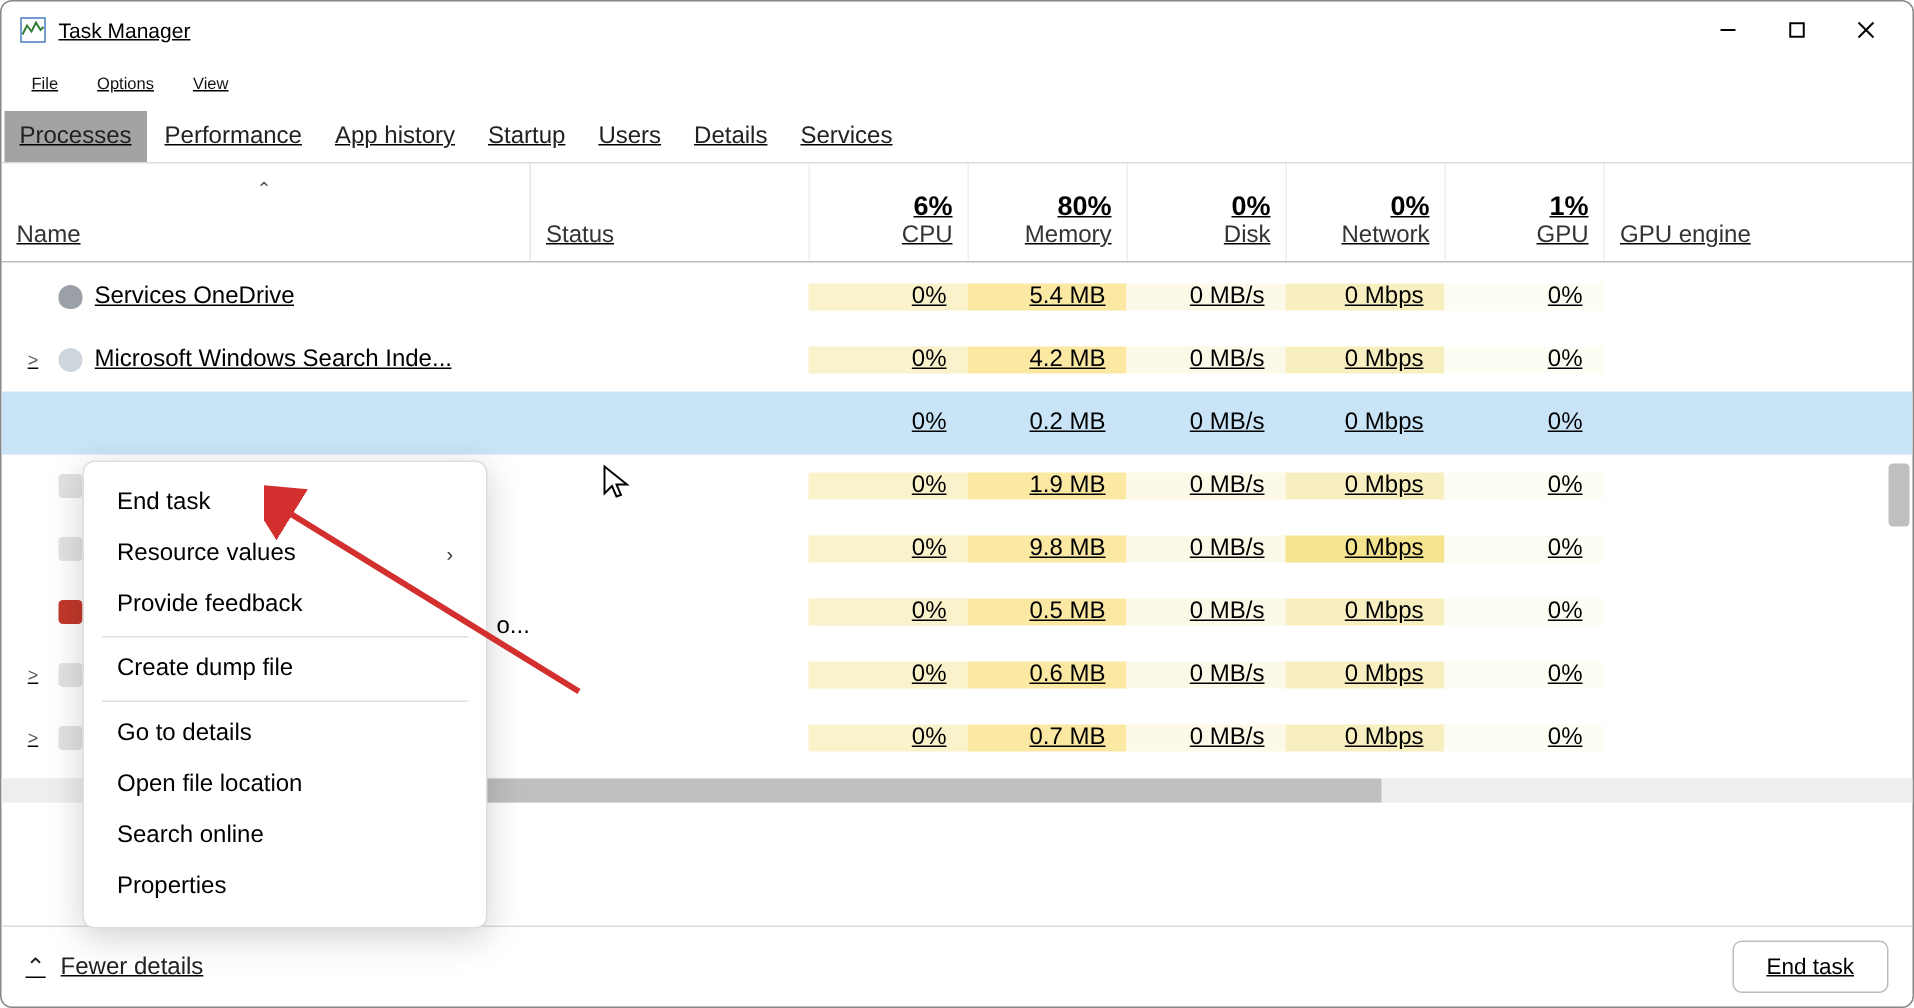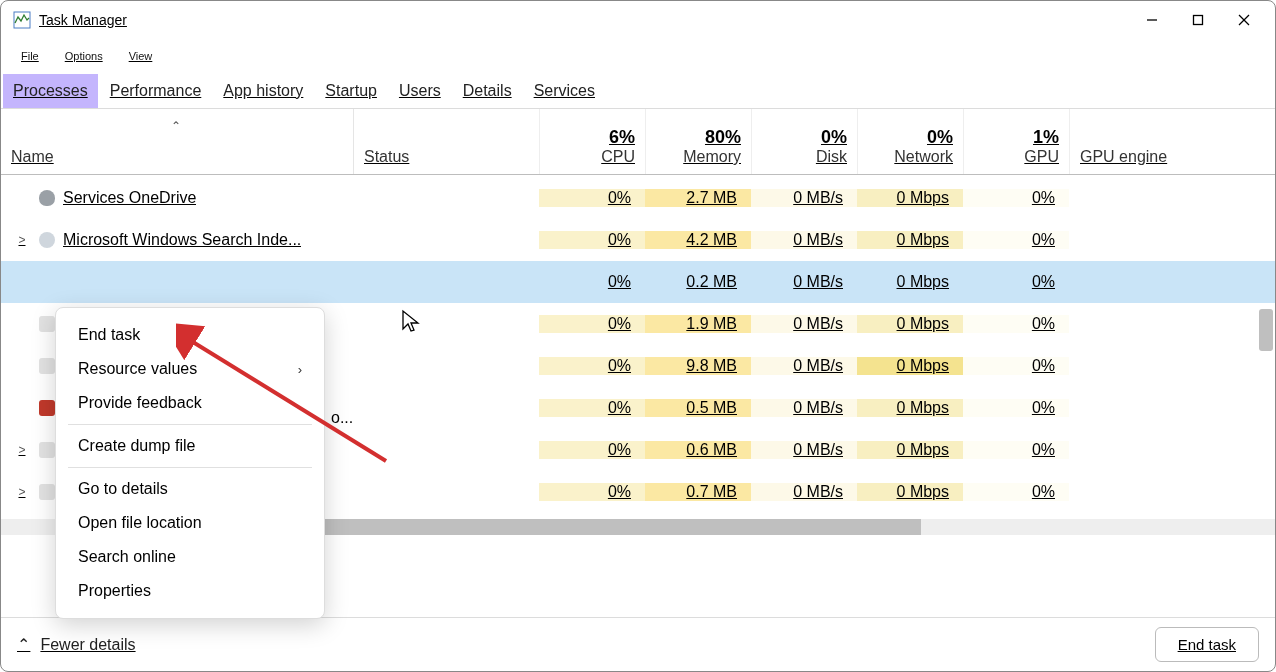--- a/index.html
+++ b/index.html
@@ -14,21 +14,21 @@
   .winbtn { width: 46px; height: 32px; display: flex; align-items: center; justify-content: center; border-radius: 4px; }
   .winbtn svg { stroke: #000; }
 
   
   .menubar { height: 34px; display: flex; align-items: center; padding: 0 8px; gap: 2px; }
   .menubar .mitem { padding: 6px 12px; font-size: 11px; color: #111; }
 
   
   .tabbar { height: 36px; display: flex; align-items: flex-end; border-bottom: 1px solid #dcdcdc; padding: 0 2px; gap: 2px; }
   .tab { padding: 8px 10px 8px 10px; font-size: 16px; color: #222; }
-  .tab.active { background: #c4b5fd; }
+  .tab.active { background: #a3a3a3; }
 
   
   .headers { display: flex; height: 66px; border-bottom: 1px solid #bdbdbd; align-items: flex-end; }
   .hcell { padding: 0 10px 8px 10px; font-size: 16px; color: #333; display: flex; flex-direction: column; justify-content: flex-end; height: 100%; }
   .hcell.name   { width: 352px; position: relative; }
   .hcell.name .caret { position: absolute; top: 10px; left: 170px; font-size: 12px; color: #555; }
   .hcell.status { width: 186px; border-left: 1px solid #e5e5e5; }
   .hcell.num    { text-align: right; align-items: flex-end; border-left: 1px solid #eee; }
   .hcell .pct   { font-size: 18px; font-weight: 600; color: #000; }
   .hcell.cpu    { width: 106px; }
@@ -189,21 +189,21 @@
     <div class="row">
       <div class="cname">
           <span class="expand"></span>
           <span class="picon">
             <span class="pbox cloud"></span>
           </span>
           <span class="label">Services OneDrive</span>
         </div>
       <div class="cstatus"></div>
       <div class="cnum cpu">0%</div>
-      <div class="cnum mem">2.7 MB</div>
+      <div class="cnum mem">5.4 MB</div>
       <div class="cnum disk">0 MB/s</div>
       <div class="cnum net">0 Mbps</div>
       <div class="cnum gpu">0%</div>
       <div class="gpueng"></div>
     </div>
 
     <div class="row">
       <div class="cname">
           <span class="expand">&gt;</span>
           <span class="picon">

